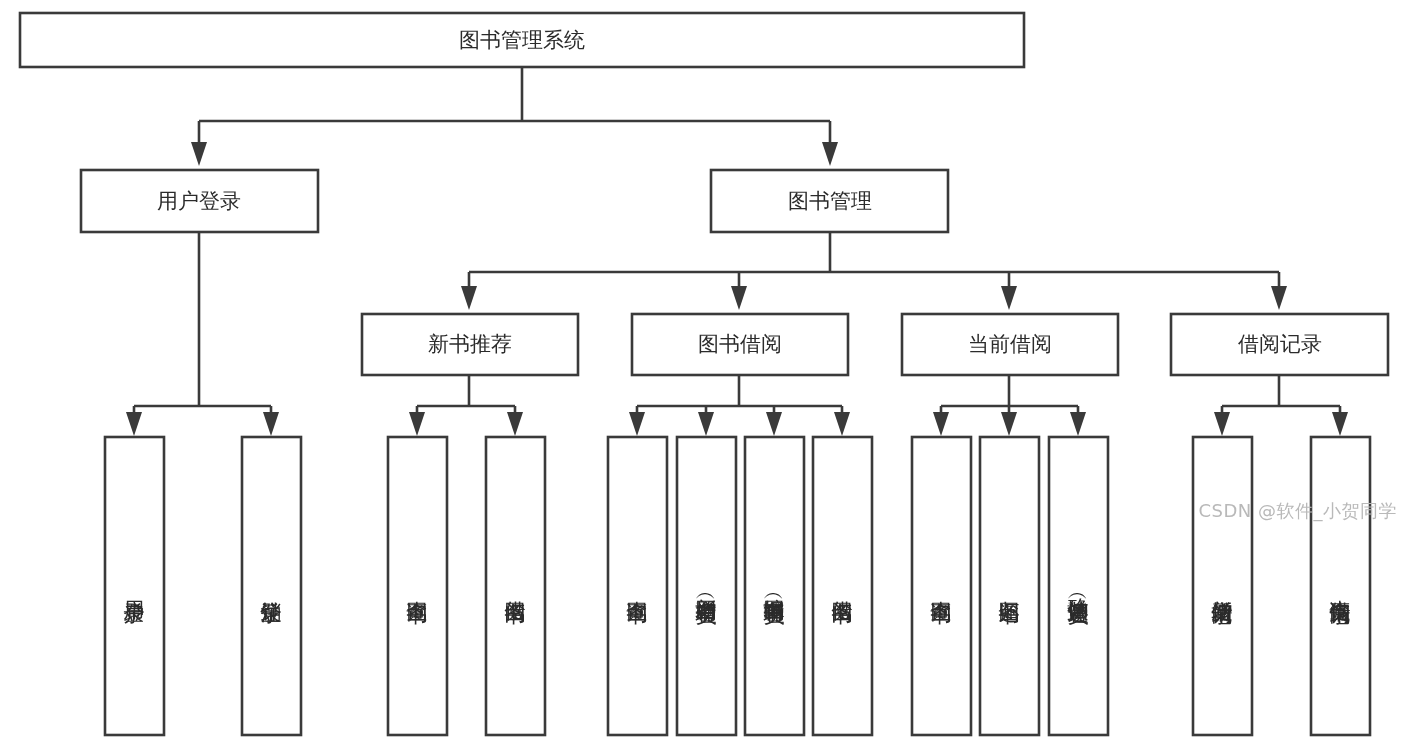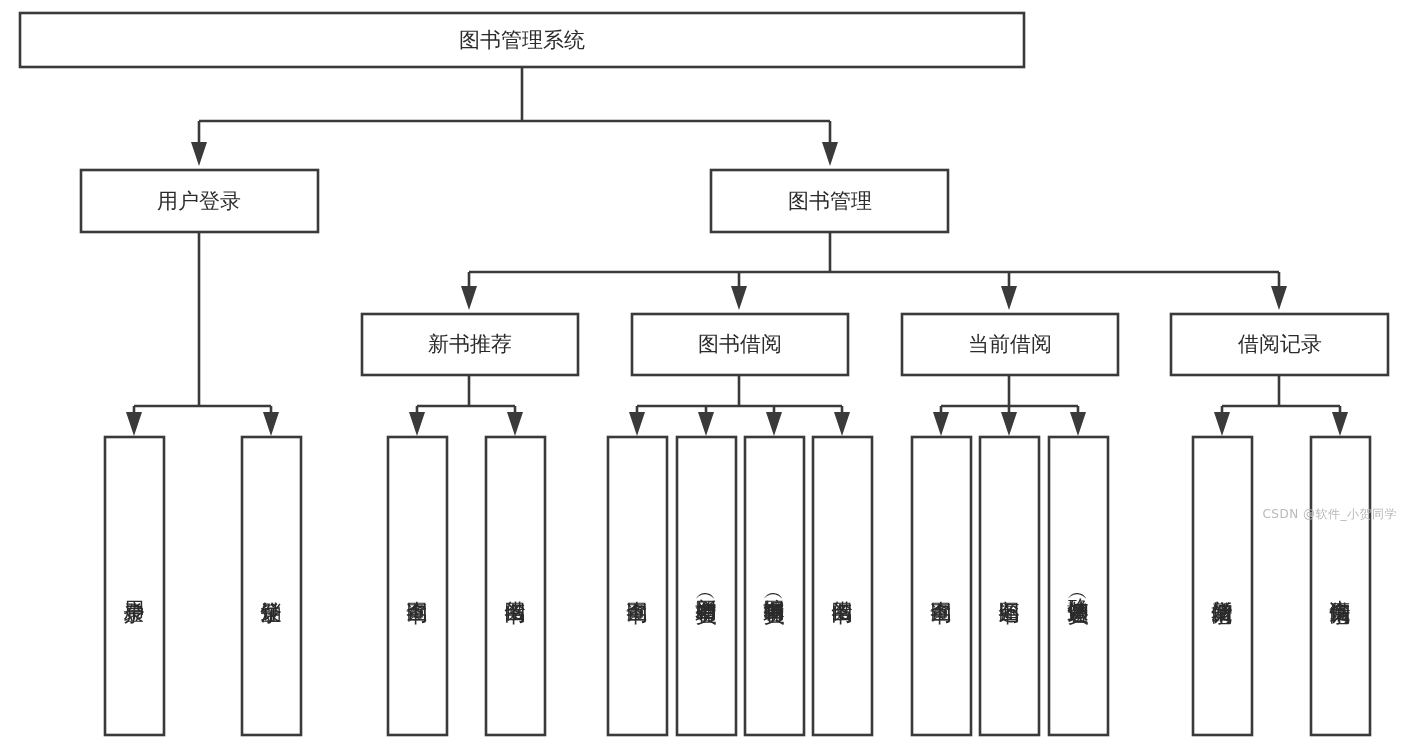--- a/index.html
+++ b/index.html
@@ -55,21 +55,21 @@
     text-orientation: upright;
     glyph-orientation-vertical: 0;
     text-anchor: middle;
     letter-spacing: 1px;
   }
   .watermark-text {
     position: absolute;
     right: 8px;
     bottom: 6px;
     font-family: "DejaVu Sans", "Liberation Sans", sans-serif;
-    font-size: 12px;
+    font-size: 18px;
     color: #b9b9b9;
     white-space: nowrap;
     letter-spacing: 0.5px;
   }
 </style>
 </head>
 <body>
 
 <div id="diagram-root">
 

